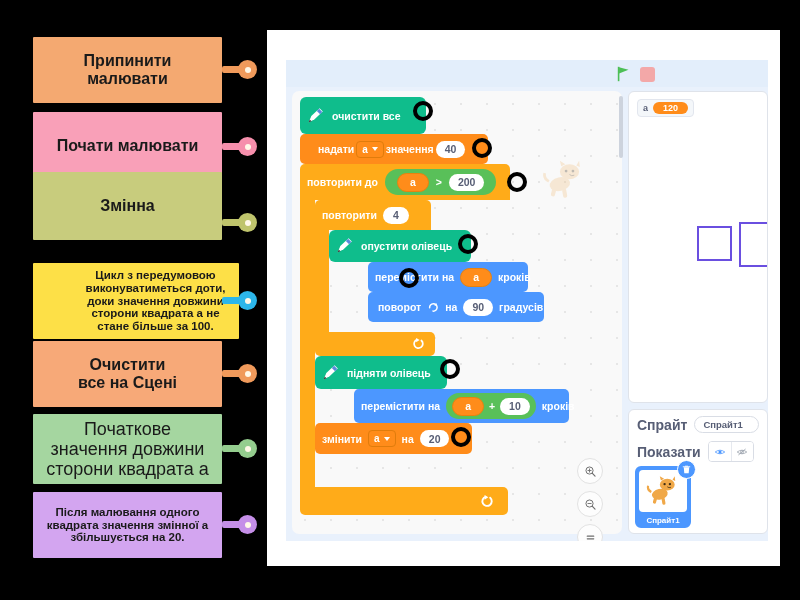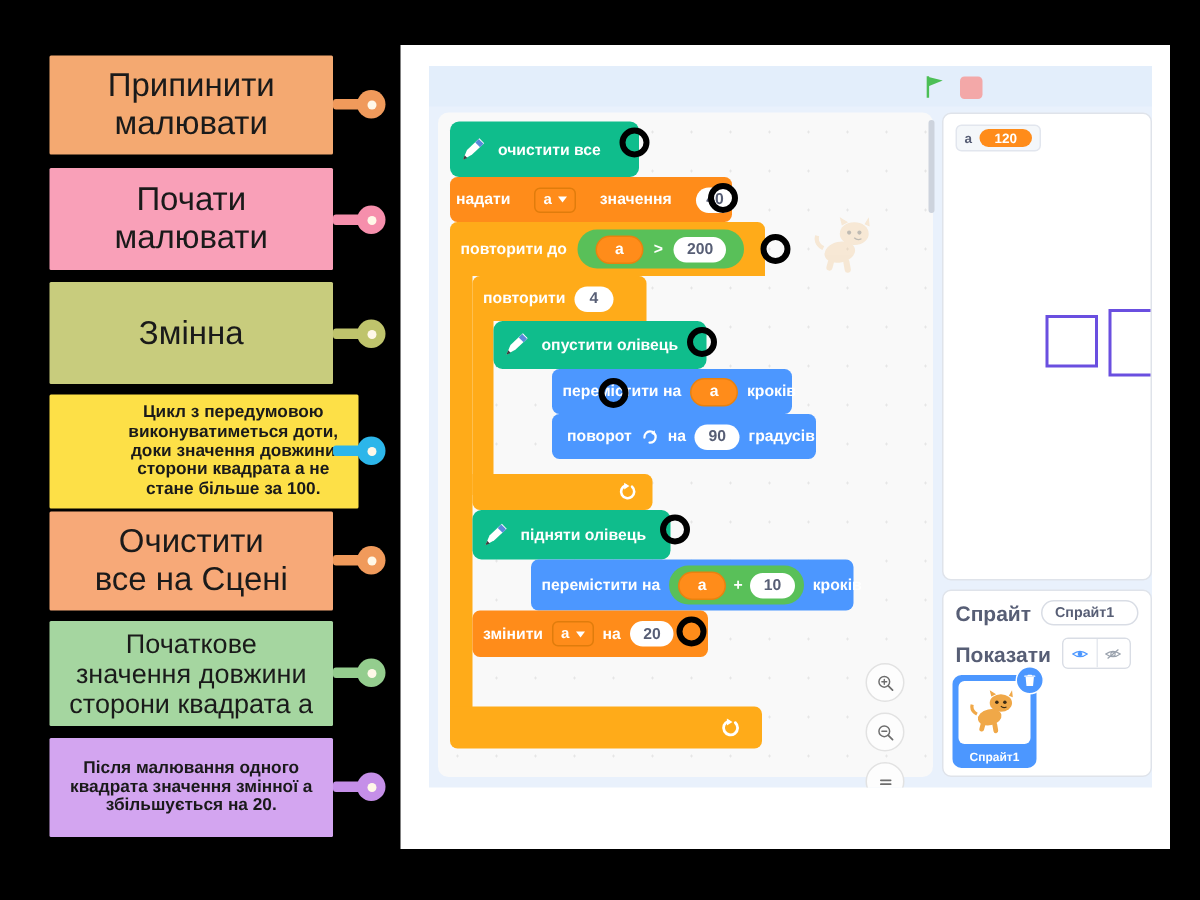--- a/index.html
+++ b/index.html
@@ -16,21 +16,21 @@
   .label-card {
     position: absolute;
     display: flex; align-items: center; justify-content: center;
     text-align: center;
     color: #1a1a1a;
     padding: 2px 6px;
     line-height: 1.12;
     border-radius: 1px;
   }
   .label-card .ltext { width: 100%; display: block; }
-  .lbl-big   { font-size: 22px; font-weight: 400; }
+  .lbl-big   { font-size: 16px; font-weight: 700; }
   .lbl-mid   { font-size: 18px; font-weight: 400; }
   .lbl-small { font-size: 11.5px; font-weight: 600; }
 
   .connector { position: absolute; height: 7px; border-radius: 2px; }
   .knob {
     position: absolute; width: 19px; height: 19px; border-radius: 50%;
     display: flex; align-items: center; justify-content: center;
   }
   .knob::after {
     content: ""; width: 6px; height: 6px; border-radius: 50%;
@@ -38,21 +38,21 @@
   }
 
   
   #app-card {
     position: absolute; left: 267px; top: 30px;
     width: 513px; height: 536px;
     background: #ffffff;
     box-shadow: 0 2px 10px rgba(0,0,0,.45);
   }
   #scratch-win {
-    position: absolute; left: 19px; top: 14px;
+    position: absolute; left: 19px; top: 30px;
     width: 482px; height: 481px;
     background: #e9f1fc;
     overflow: hidden;
   }
   
   #menu-bar {
     position: absolute; left: 0; top: 0; width: 100%; height: 27px;
     background: #e3eefb;
   }
   #green-flag { position: absolute; left: 329px; top: 5px; width: 18px; height: 18px; }
@@ -201,21 +201,21 @@
   </div>
   <div class="connector" style="left:222px; top:66px; width:23px; background:#f09a5b;"></div>
   <div class="knob" style="left:238px; top:60px; background:#f09a5b;"></div>
 
   <div class="label-card lbl-big" style="left:33px; top:112px; width:189px; height:68px; background:#f9a0b8;">
     <span class="ltext">Почати малювати</span>
   </div>
   <div class="connector" style="left:222px; top:143px; width:23px; background:#f68fac;"></div>
   <div class="knob" style="left:238px; top:137px; background:#f68fac;"></div>
 
-  <div class="label-card lbl-big" style="left:33px; top:188px; width:189px; height:68px; background:#c8cc7d;">
+  <div class="label-card lbl-big" style="left:33px; top:172px; width:189px; height:68px; background:#c8cc7d;">
     <span class="ltext">Змінна</span>
   </div>
   <div class="connector" style="left:222px; top:219px; width:23px; background:#bfc46c;"></div>
   <div class="knob" style="left:238px; top:213px; background:#bfc46c;"></div>
 
   <div class="label-card lbl-small" style="left:33px; top:263px; width:206px; height:76px; background:#fde047;padding-left:45px;">
     <span class="ltext">Цикл з передумовою виконуватиметься доти, доки значення довжини сторони квадрата а не стане більше за 100.</span>
   </div>
   <div class="connector" style="left:222px; top:297px; width:23px; background:#2cb6ea;"></div>
   <div class="knob" style="left:238px; top:291px; background:#2cb6ea;"></div>
@@ -268,21 +268,21 @@
 
         <div class="blk b-pen" style="left:8px; top:6px; width:126px; height:37px; border-radius:6px; padding-left:4px; gap:6px;">
           <svg class="pen-ic" viewBox="0 0 24 24">
             <path d="M5 19 L8 12 L17 3.5 L20.5 7 L11.5 15.5 Z" fill="#fff"></path>
             <path d="M16.5 4 L20 7.5 L17.5 10 L14 6.5 Z" fill="#5a8adb"></path>
             <path d="M5 19 L8.2 17.8 L6.3 15.9 Z" fill="#3d3d3d"></path>
           </svg>
           <span>очистити все</span>
         </div>
 
-        <div class="blk b-var" style="left:8px; top:43px; width:188px; height:30px; border-radius:5px; padding-left:4px; gap:16px;">
+        <div class="blk b-var" style="left:8px; top:43px; width:188px; height:30px; border-radius:5px; padding-left:18px; gap:2px;">
           <span>надати</span>
           <span class="dropdown">
             <span>а</span>
             <i class="caret"></i>
           </span>
           <span>значення</span>
           <span class="oval-white">40</span>
         </div>
 
         <div class="blk b-ctrl" style="left:8px; top:73px; width:210px; height:36px; border-radius:5px 5px 0 0; padding-left:7px; gap:7px;">

